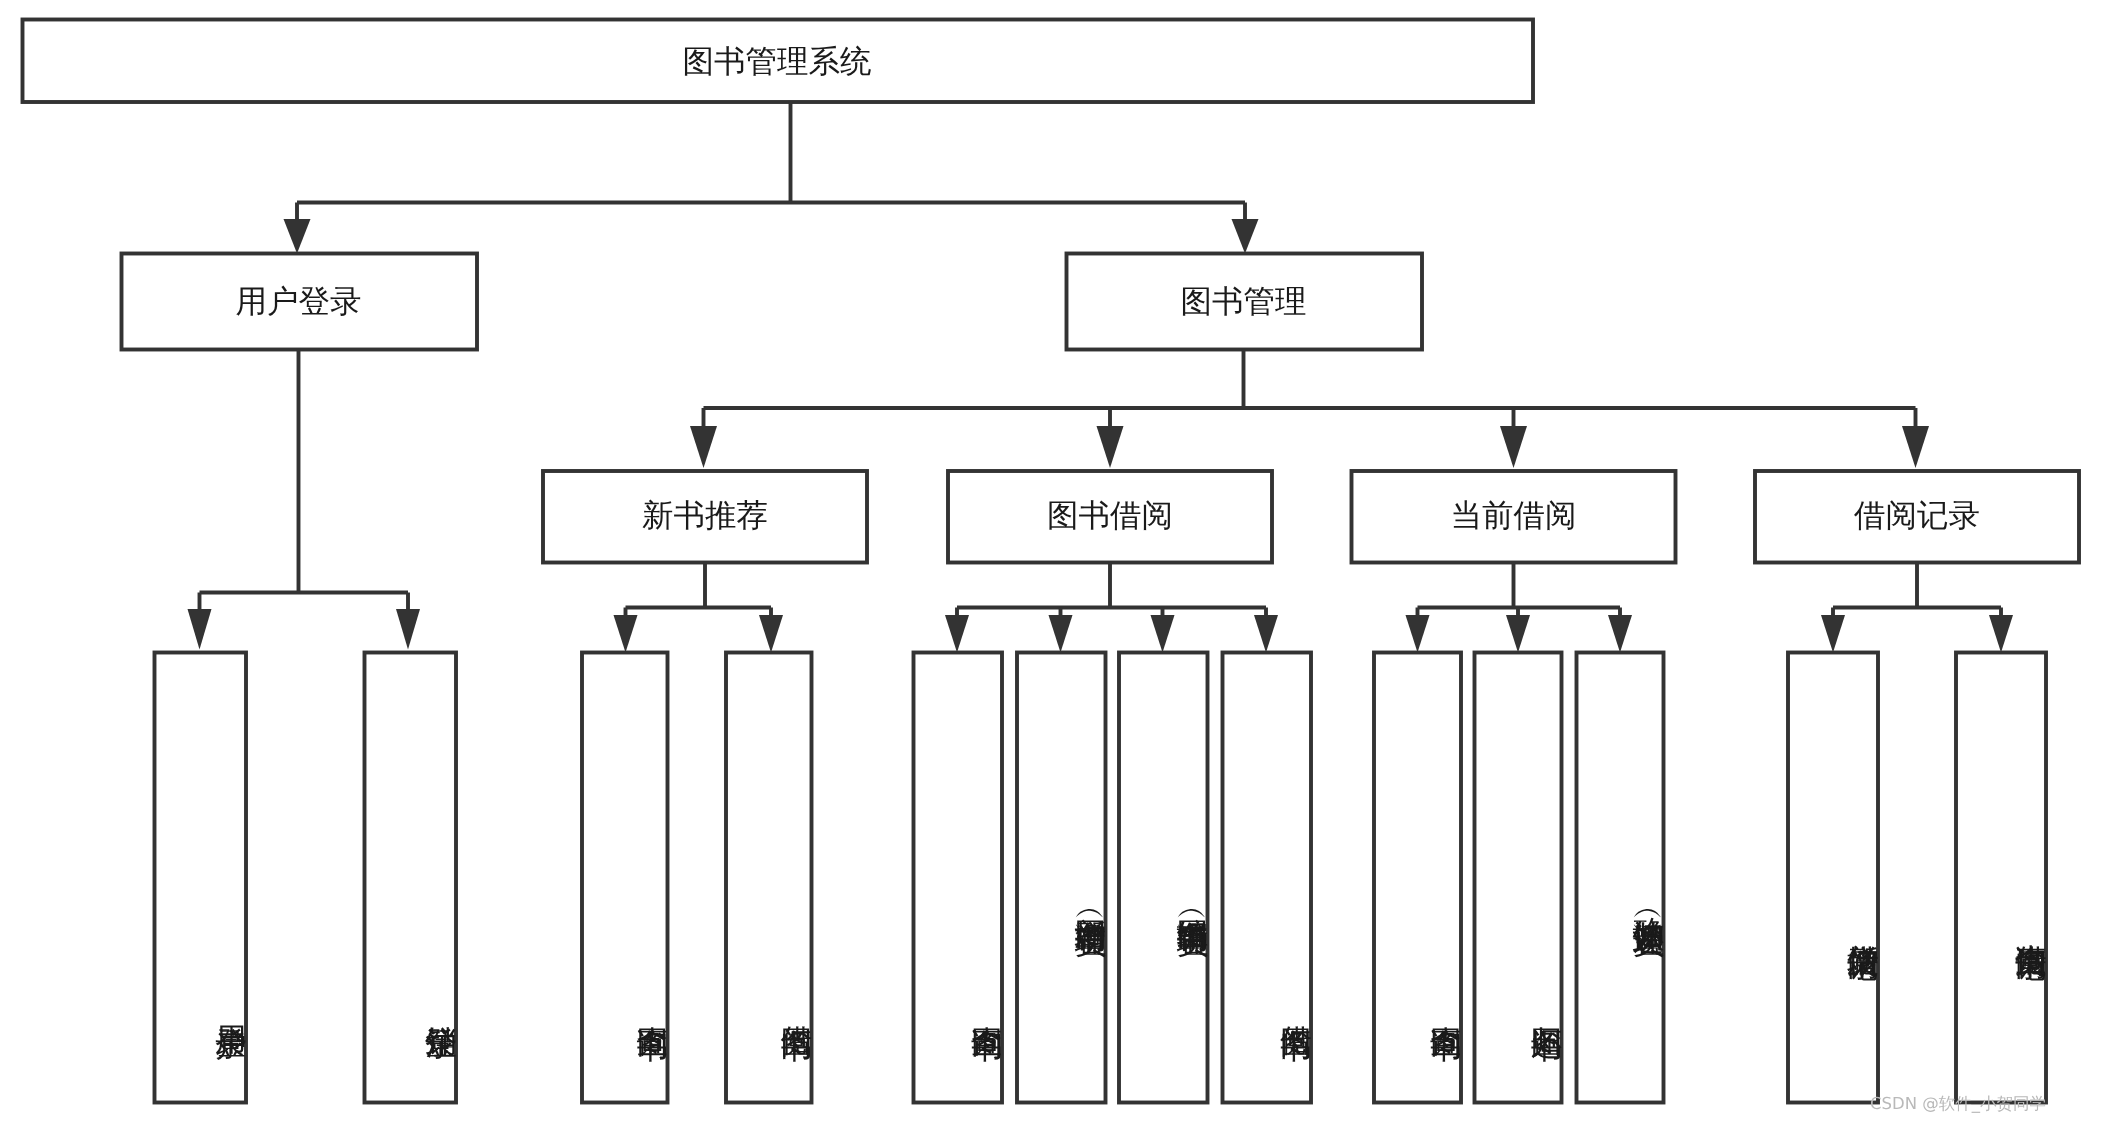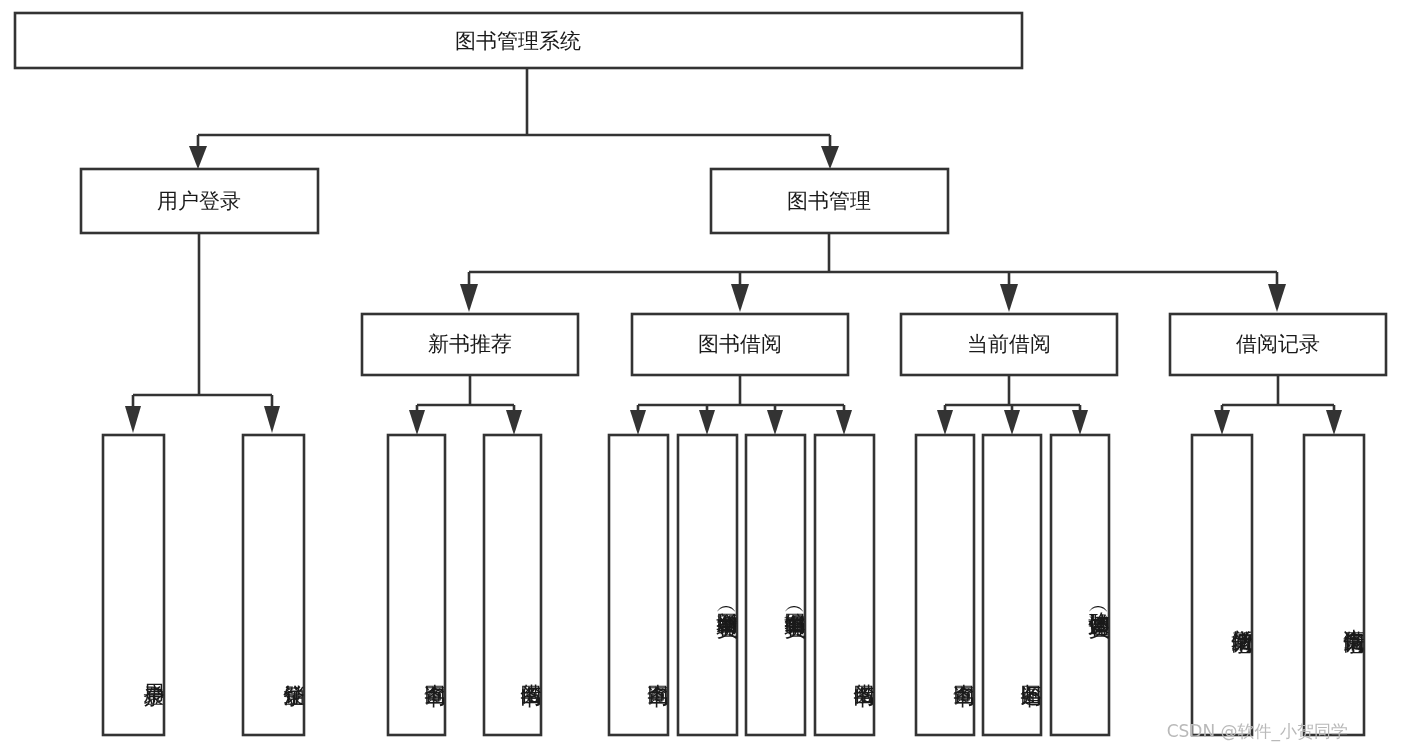--- a/index.html
+++ b/index.html
@@ -58,23 +58,23 @@
     text-orientation: upright;
     font-size: 21px;
     color: #1a1a1a;
     letter-spacing: 1px;
     line-height: 1;
     white-space: nowrap;
     pointer-events: none;
   }
   .watermark {
     position: absolute;
-    right: 30px;
+    right: 14px;
     bottom: 4px;
-    font-size: 17px;
+    font-size: 11px;
     color: #b9b9b9;
     font-family: "DejaVu Sans", "Liberation Sans", sans-serif;
     white-space: nowrap;
     pointer-events: none;
   }
 </style>
 </head>
 <body>
 
 <div id="diagram-root">

